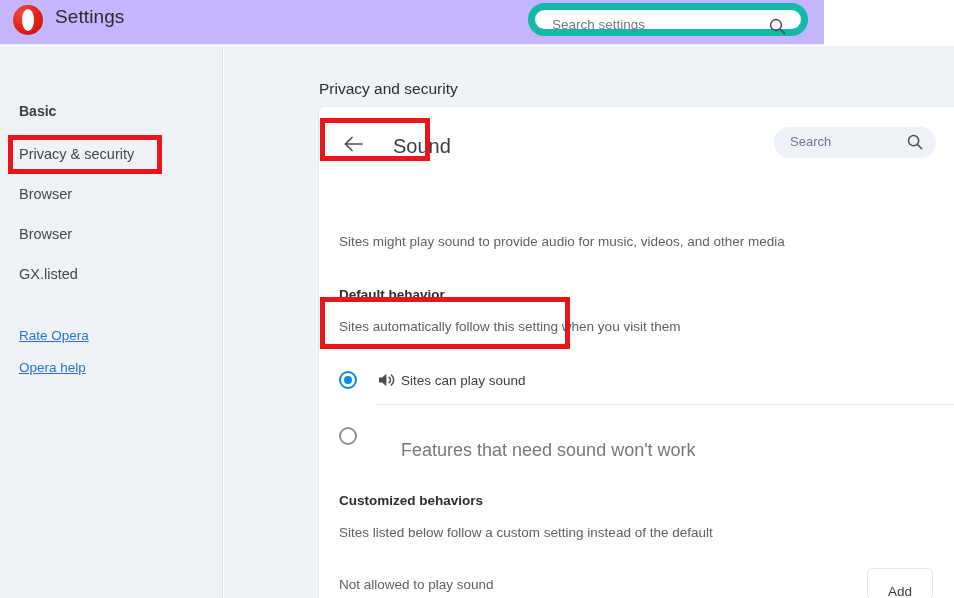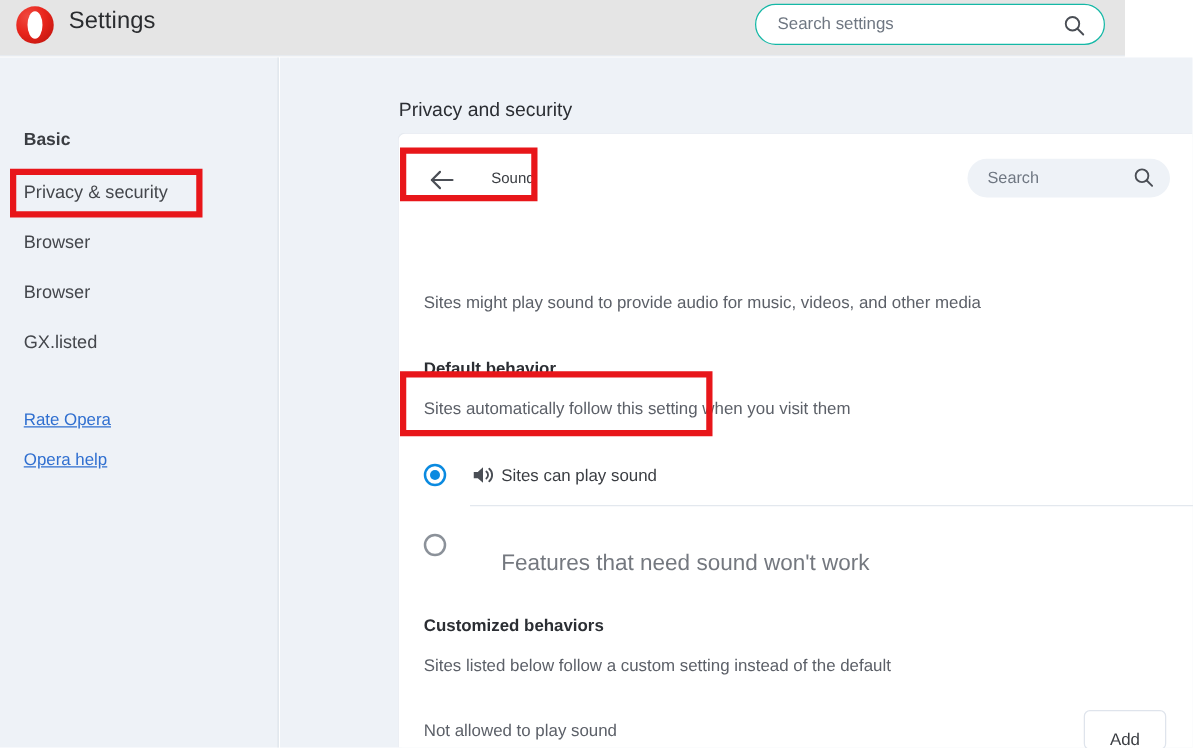--- a/index.html
+++ b/index.html
@@ -9,22 +9,22 @@
     overflow: hidden;
     background: #ffffff;
     font-family: "Liberation Sans", sans-serif;
     -webkit-font-smoothing: antialiased;
   }
 
   
   .topbar {
     position: absolute;
     left: 0; top: 0;
-    width: 900px; height: 45px;
-    background: #e5e5e5;
+    width: 824px; height: 45px;
+    background: #c4b5fd;
     border-bottom: 1px solid #e7ebf0;
   }
   .logo-wrap {
     position: absolute;
     left: 13px; top: 5px;
     width: 30px; height: 30px;
   }
   .opera-o {
     width: 30px; height: 30px;
     border-radius: 50%;
@@ -43,21 +43,21 @@
     position: absolute;
     left: 55px; top: 6px;
     font-size: 19px;
     color: #2a2c2f;
     letter-spacing: 0.1px;
   }
   .search-settings {
     position: absolute;
     right: 16px; top: 3px;
     width: 280px; height: 33px;
-    border: 1px solid #14b8a6;
+    border: 7px solid #14b8a6;
     border-radius: 18px;
     background: #ffffff;
   }
   .search-settings .ph {
     position: absolute;
     left: 17px; top: 7px;
     font-size: 13.5px;
     color: #6f7782;
   }
   .mag {
@@ -124,21 +124,21 @@
 
   
   .back-arrow {
     position: absolute;
     left: 22px; top: 24px;
     width: 26px; height: 26px;
   }
   .sound-title {
     position: absolute;
     left: 74px; top: 28px;
-    font-size: 12px;
+    font-size: 20px;
     color: #3a3d42;
   }
   .search-small {
     position: absolute;
     left: 455px; top: 20px;
     width: 162px; height: 31px;
     background: #eef2f7;
     border-radius: 16px;
   }
   .search-small .ph {

